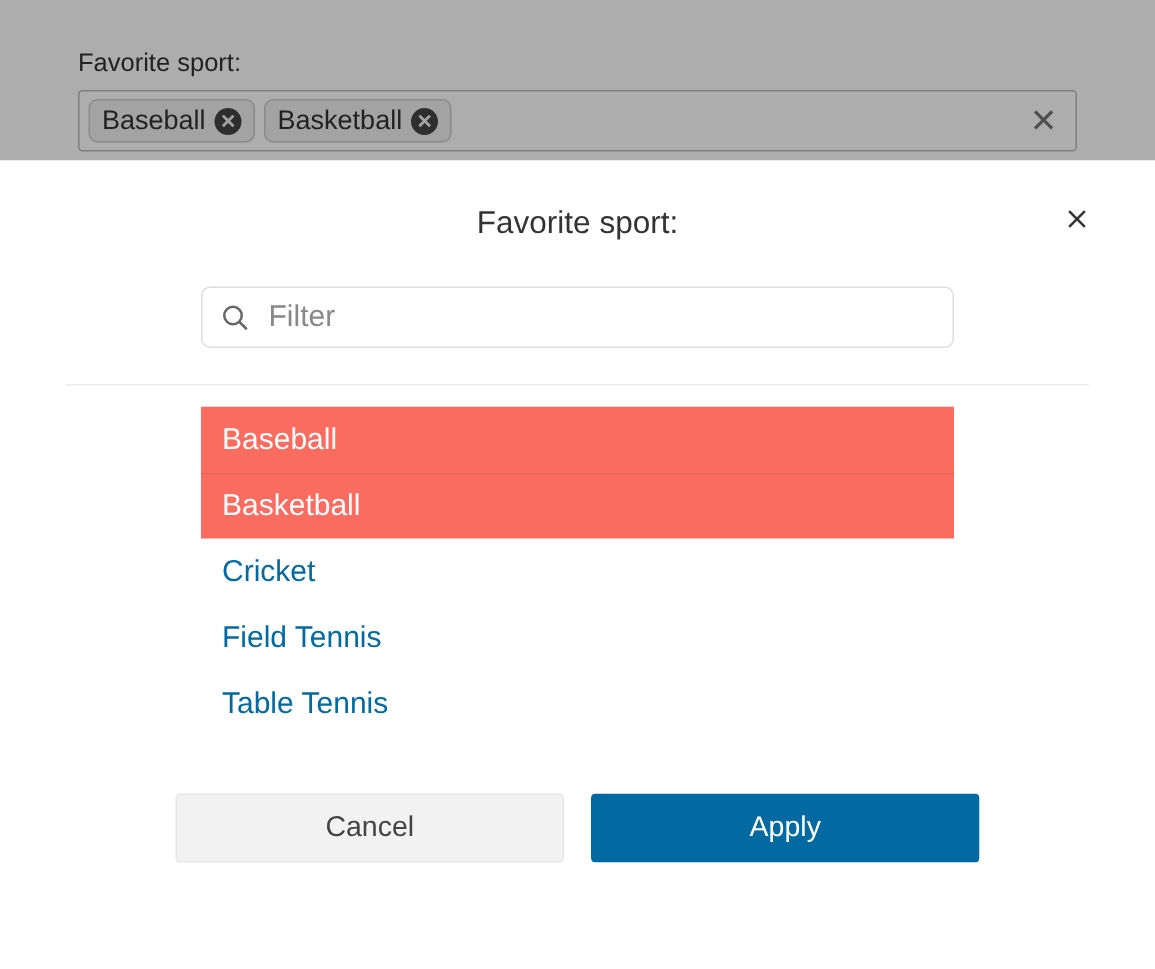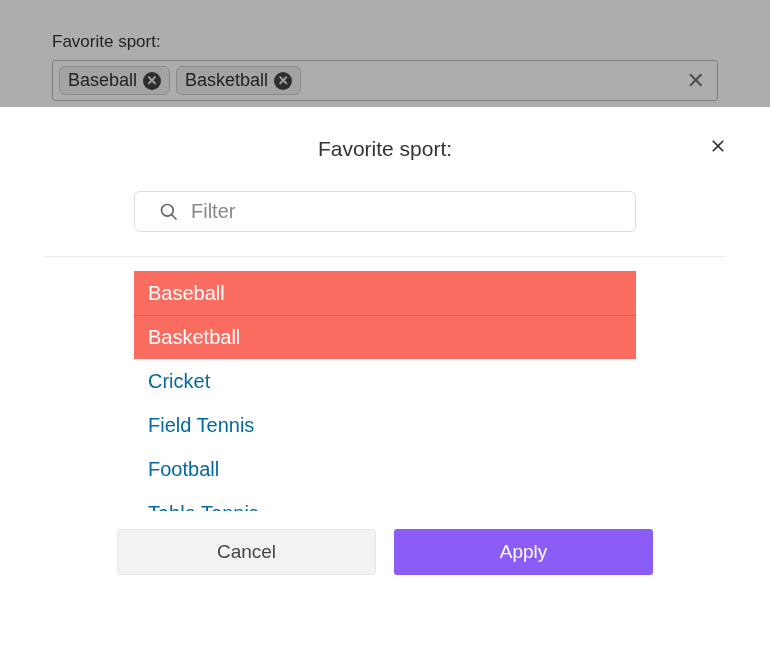--- a/index.html
+++ b/index.html
@@ -86,21 +86,21 @@
       color: #333;
       cursor: pointer;
     }
 
     .filter-wrap { padding: 0 134px 24px; }
     .filter-box {
       border: 1px solid #ddd;
       border-radius: 6px;
       display: flex;
       align-items: center;
-      padding: 8px 24px;
+      padding: 8px 12px;
       gap: 12px;
     }
     .filter-box input {
       border: 0;
       outline: 0;
       font-size: 20px;
       color: #333;
       flex: 1;
       background: transparent;
     }
@@ -152,21 +152,21 @@
       border: 1px solid transparent;
       cursor: pointer;
       text-align: center;
     }
     .btn-cancel {
       background: #f2f2f2;
       color: #444;
       border-color: #e6e6e6;
     }
     .btn-apply {
-      background: #8b5cf6;
+      background: #0369a1;
       color: #fff;
     }
   </style>
 </head>
 <body>
 
 <div class="backdrop">
   <div class="bg-content">
     <div class="bg-label">Favorite sport:</div>
     <div class="bg-chipfield">
@@ -204,21 +204,20 @@
   </div>
 
   <div class="divider"></div>
 
   <div class="list-wrap">
     <div class="list">
       <div class="list-item selected"><span>Baseball</span></div>
       <div class="list-item selected"><span>Basketball</span></div>
       <div class="list-item"><span>Cricket</span></div>
       <div class="list-item"><span>Field Tennis</span></div>
-      <div class="list-item"><span>Football</span></div>
       <div class="list-item"><span>Table Tennis</span></div>
     </div>
   </div>
 
   <div class="buttons">
     <div class="btn btn-cancel">Cancel</div>
     <div class="btn btn-apply">Apply</div>
   </div>
 </div>
 

